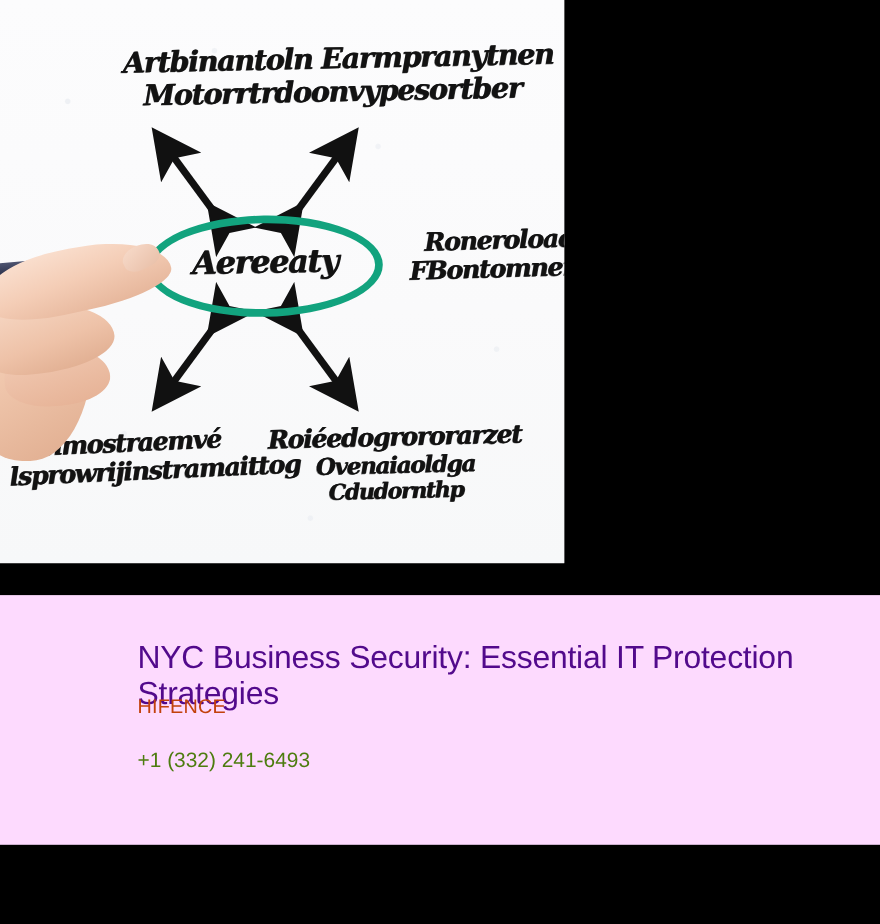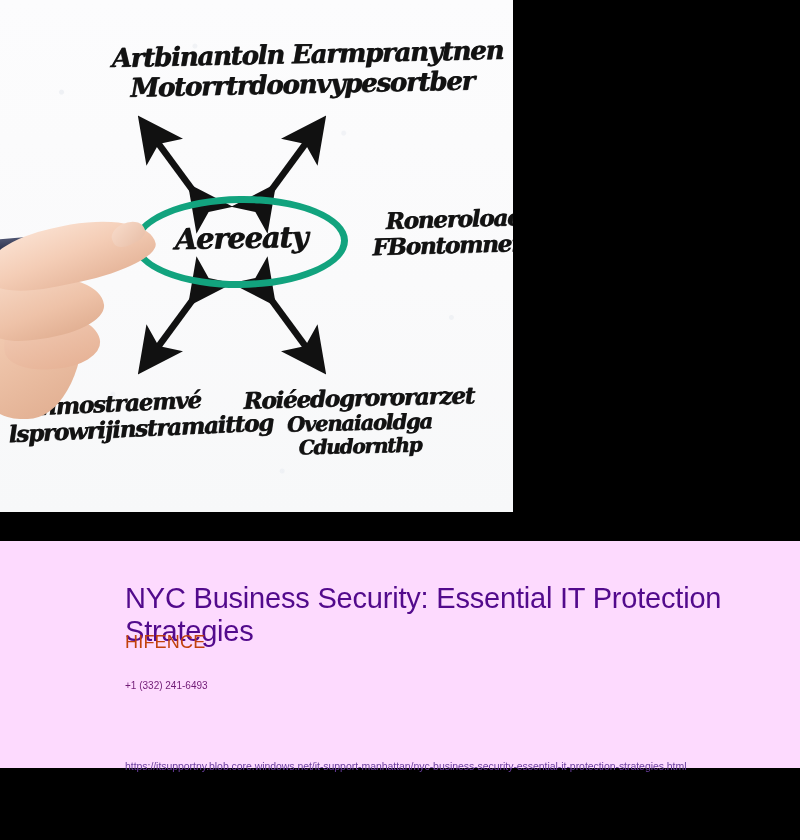--- a/index.html
+++ b/index.html
@@ -235,22 +235,22 @@
     left: 125px;
     top: 91px;
     color: #c2410c;
     font-size: 18px;
     letter-spacing: 0.2px;
   }
   #contact-block {
     position: absolute;
     left: 125px;
     top: 137px;
-    color: #701a75;
-    font-size: 10px;
+    color: #4d7c0f;
+    font-size: 19px;
     line-height: 1.52;
   }
   #contact-block .contact-line { display: block; }
   #source-url {
     position: absolute;
     left: 125px;
     top: 219px;
     color: #6b3ea0;
     font-size: 10.5px;
     letter-spacing: -0.05px;
@@ -356,15 +356,14 @@
 <div id="info-panel">
 
   <h1 id="page-title">NYC Business Security: Essential IT Protection Strategies</h1>
 
   <div id="brand-name">HIFENCE</div>
 
   <div id="contact-block">
     <span class="contact-line">+1 (332) 241-6493</span>
   </div>
 
-  <a id="source-url" href="#">https://itsupportny.blob.core.windows.net/it-support-manhattan/nyc-business-security-essential-it-protection-strategies.html</a>
 
 </div>
 
 </body></html>

